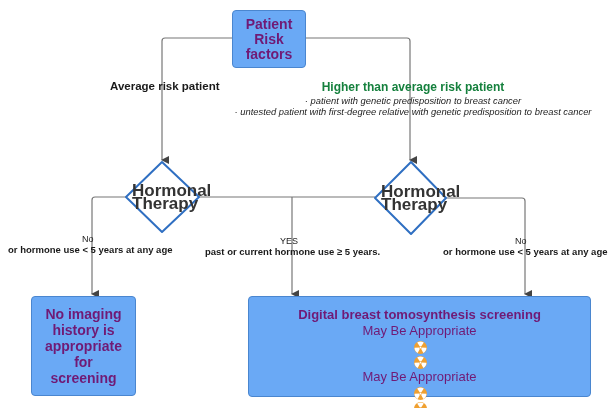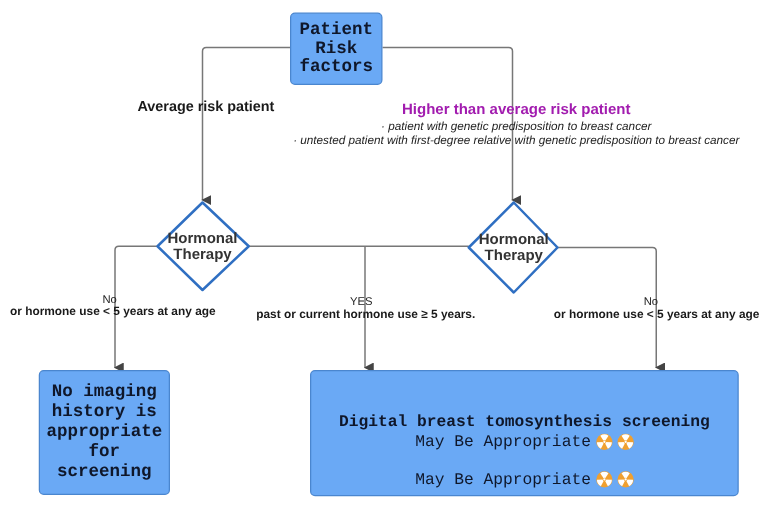--- a/index.html
+++ b/index.html
@@ -1,40 +1,40 @@
 <!DOCTYPE html>
 <html><head>
 <meta charset="utf-8">
 <style>
   html, body { margin:0; padding:0; background:#ffffff; }
   body { width:616px; height:408px; position:relative; overflow:hidden;
          font-family:"Liberation Sans", sans-serif; color:#1a1a1a; }
   svg.lines { position:absolute; left:0; top:0; width:616px; height:408px; }
   .box { position:absolute; background:#6aa9f5; border:1px solid #4a86cf; border-radius:4px;
          box-sizing:border-box; display:flex; flex-direction:column; align-items:center;
-         justify-content:center; text-align:center; color:#0f172a;font-family:Liberation Mono, monospace; }
+         justify-content:center; text-align:center; color:#701a75; }
   .box-top { left:232px; top:10px; width:74px; height:58px; font-weight:bold; font-size:14px; line-height:15px; }
   .box-left { left:31px; top:296px; width:105px; height:100px; font-weight:bold; font-size:14px; line-height:16px; padding:0 6px; }
   .box-right { left:248px; top:296px; width:343px; height:101px; }
   .box-right .title { font-weight:bold; font-size:13px; line-height:16px;margin-top:28px; }
-  .box-right .sub { font-size:13px; line-height:16px; display:flex; align-items:center; gap:2px; }
+  .box-right .sub { font-size:13px; line-height:16px; display:flex; align-items:center; gap:2px;flex-direction:column; }
   .box-right .gap { height:14px; }
   .rad { display:inline-block; width:13px; height:13px; border-radius:50%; background:#f0a030;
          position:relative; margin-left:2px; }
   .rad svg { position:absolute; left:0; top:0; width:13px; height:13px; }
-  .diamond-label { position:absolute; text-align:center; font-size:12px; line-height:13px;
+  .diamond-label { position:absolute; text-align:center; font-size:17px; line-height:13px;
                    color:#333; font-weight:bold; }
   .lbl { position:absolute; font-size:11px; line-height:13px; white-space:nowrap; }
   .lbl.bold { font-weight:bold; }
   .lbl.small { font-size:9px; font-weight:normal; color:#222; }
   .bullets { position:absolute; left:223px; top:95px; width:380px; text-align:center;
              font-size:9.4px; line-height:11px; font-style:italic; color:#222; }
   .bullets div { white-space:nowrap; }
   .hr-title { position:absolute; left:223px; top:80px; width:380px; text-align:center;
-              font-size:12px; font-weight:bold; color:#a21caf; }
+              font-size:12px; font-weight:bold; color:#15803d; }
 </style>
 </head>
 <body>
 
 <svg class="lines" viewBox="0 0 616 408">
   <defs>
     <marker id="arr" markerWidth="8" markerHeight="8" refX="4" refY="7" orient="auto" markerUnits="userSpaceOnUse">
       <path d="M0,0 L8,0 L4,8 z" fill="#444"></path>
     </marker>
   </defs>

